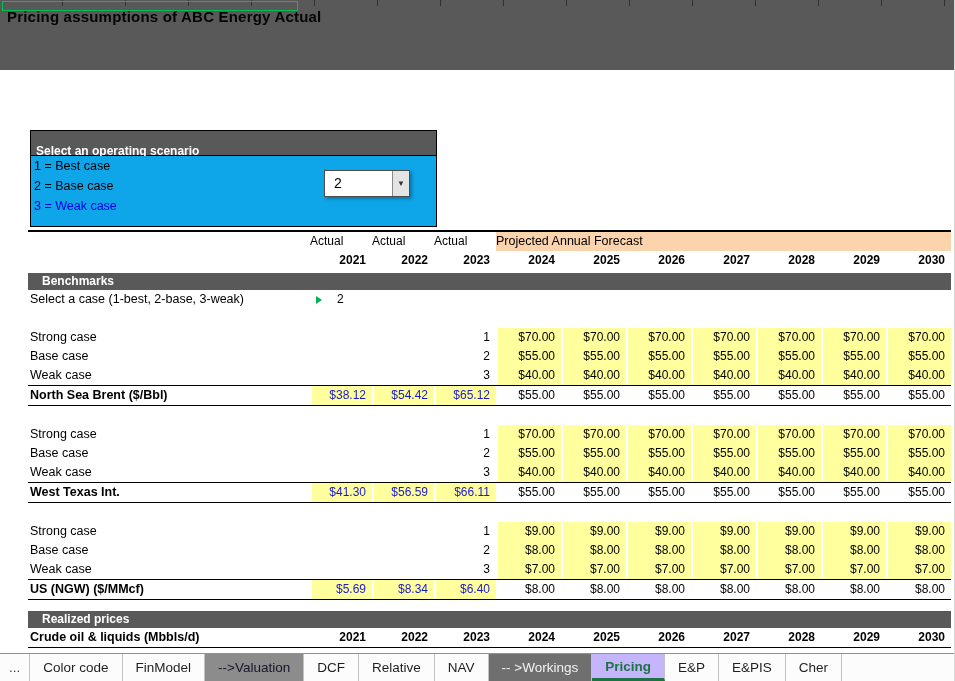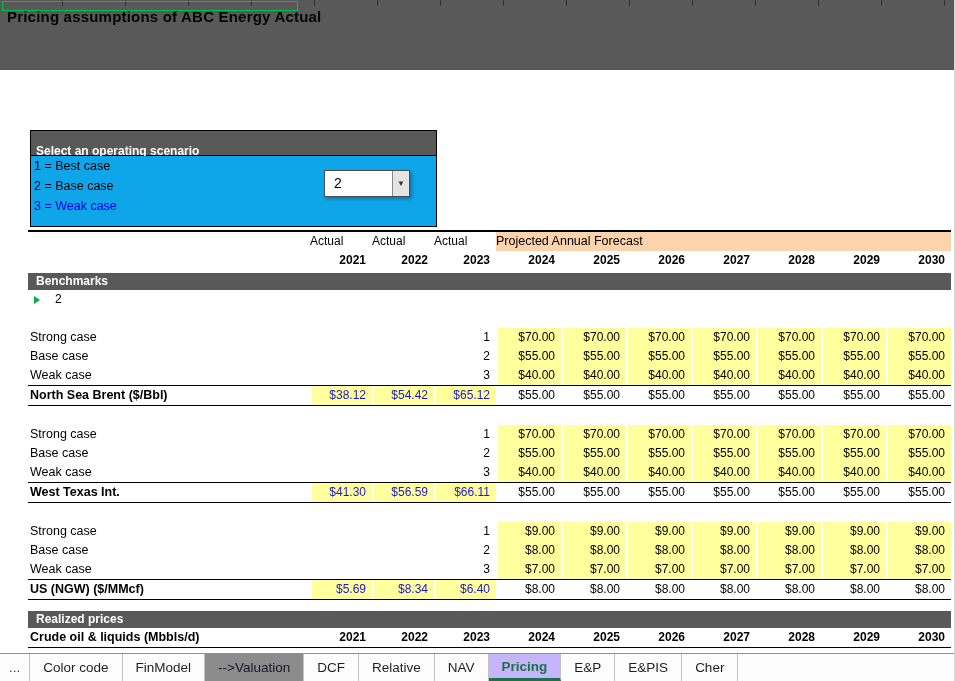--- a/index.html
+++ b/index.html
@@ -34,21 +34,21 @@
   .ca{width:62px}
   .cp{width:65px}
   .sp2{width:124px}
   .b{font-weight:bold}
   .y{background:#ffff9e;border-left:2px solid #fff}
   .bl{color:#1a1acd}
   .hdr{border-top:2px solid #000;height:21px;line-height:19px}
   .actual{text-align:left;padding-right:0}
   .forecast{width:455px;background:#fbd3ad;font-size:12.5px;line-height:19px}
   .secbar{height:17px;line-height:16px;background:#595959;color:#fff;font-weight:bold;
-          font-size:12px;padding-left:8px;margin-top:3px}
+          font-size:12px;padding-left:14px;margin-top:3px}
   .gap{height:19px}
   .gap.sm{height:8px}
   .total{border-top:1px solid #000;border-bottom:1px solid #000;height:21px}
   .rlz{border-bottom:1px solid #000;height:20px}
   .selval{text-align:left;padding-right:0;display:flex;align-items:center}
   .tri{display:inline-block;width:0;height:0;border-top:4px solid transparent;border-bottom:4px solid transparent;
        border-left:6px solid #00b050;margin:0 15px 0 6px}
 
   
   .tabs{position:absolute;left:0;bottom:0;width:955px;height:28px;background:#fcfcfc;
@@ -101,20 +101,21 @@
     <div class="c cp b">2026</div>
     <div class="c cp b">2027</div>
     <div class="c cp b">2028</div>
     <div class="c cp b">2029</div>
     <div class="c cp b">2030</div>
   </div>
 
   <div class="secbar">Benchmarks</div>
 
   <div class="row">
+    <div class="lab">Select a case (1-best, 2-base, 3-weak)</div>
     <div class="c ca selval">
       <span class="tri"></span>
       <span>2</span>
     </div>
   </div>
 
   <div class="gap"></div>
 
   <div class="row">
     <div class="lab">Strong case</div>
@@ -291,17 +292,18 @@
 </div>
 
 <div class="tabs">
   <div class="tab first">...</div>
   <div class="tab">Color code</div>
   <div class="tab">FinModel</div>
   <div class="tab dark">--&gt;Valuation</div>
   <div class="tab">DCF</div>
   <div class="tab">Relative</div>
   <div class="tab">NAV</div>
+  <div class="tab dark2">-- &gt;Workings</div>
   <div class="tab active">Pricing</div>
   <div class="tab">E&amp;P</div>
   <div class="tab">E&amp;PIS</div>
   <div class="tab">Cher</div>
 </div>
 
 </body></html>

